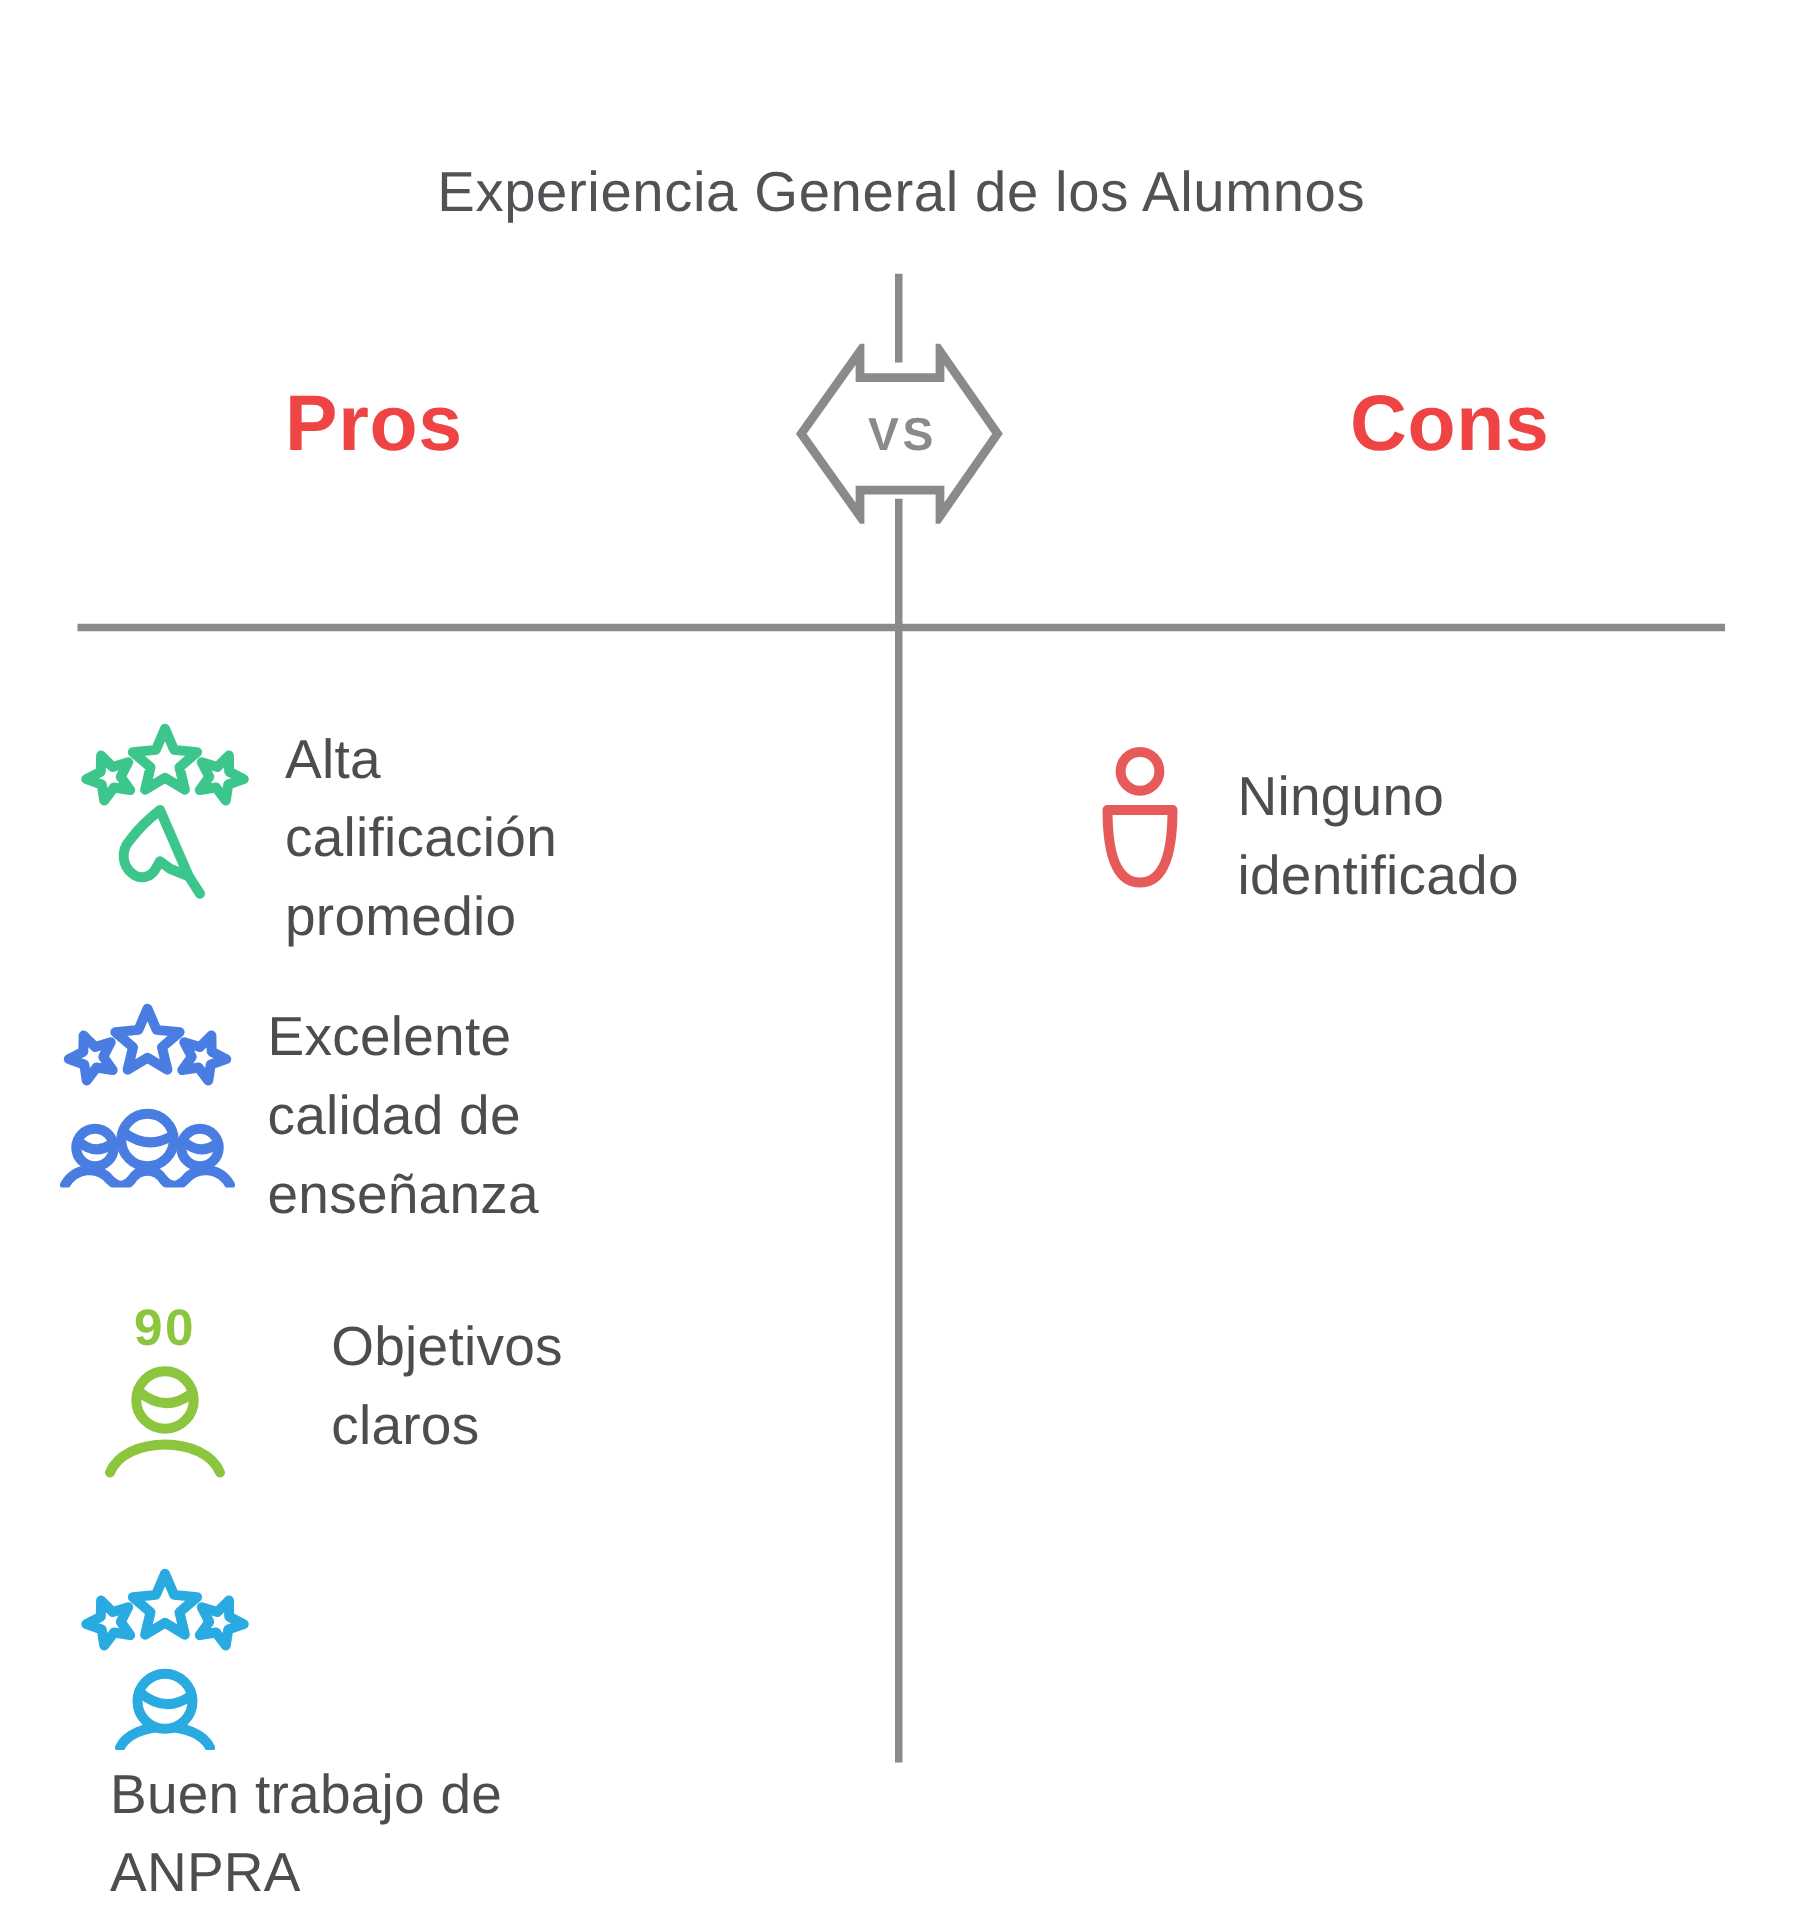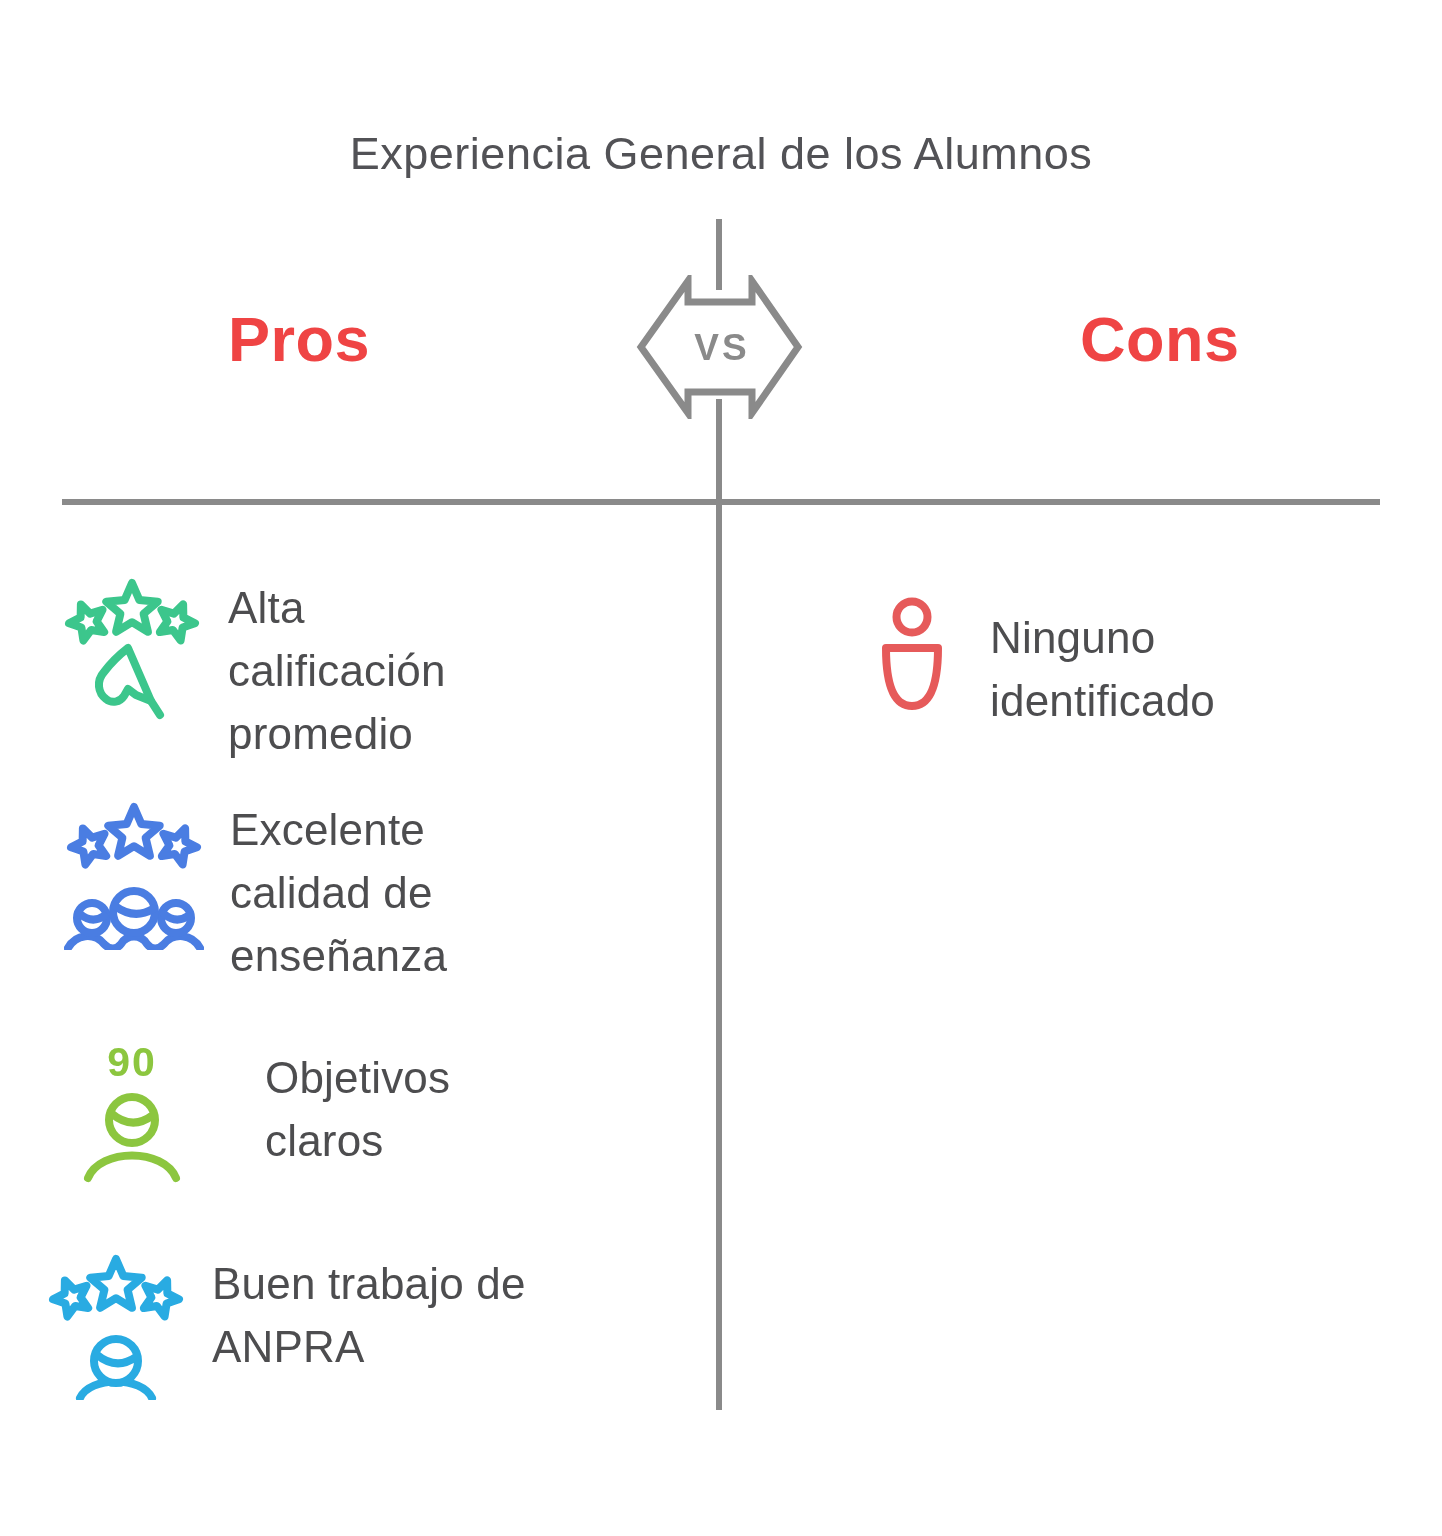--- a/index.html
+++ b/index.html
@@ -15,23 +15,23 @@
   .v-line{position:absolute;left:716px;top:399px;width:6px;height:1011px;background:#8a8a8a;}
   .h-line{position:absolute;left:62px;top:499px;width:1318px;height:6px;background:#8a8a8a;}
   .vs-badge{position:absolute;left:633px;top:275px;text-decoration:underline;}
   .col-heading{
     position:absolute;top:303px;font-size:63px;font-weight:700;color:#ef4444;letter-spacing:0.5px;
   }
   .heading-pros{left:228px;}
   .heading-cons{left:1052px;margin-left:28px;}
   .row{position:absolute;display:flex;align-items:flex-start;}
   .row-pros-1{left:62px;top:572px;}
-  .row-pros-2{left:64px;top:798px;}
+  .row-pros-2{left:48px;top:798px;}
   .row-pros-3{left:62px;top:1032px;gap:37px;}
-  .row-pros-4{left:46px;top:1248px;}
+  .row-pros-4{left:62px;top:1248px;flex-direction:column;}
   .row-cons-1{left:876px;top:596px;}
   .icon-box{width:140px;height:152px;flex:0 0 auto;}
   .icon-box-sm{width:72px;height:130px;flex:0 0 auto;}
   .item-label{
     font-size:44px;line-height:63px;font-weight:400;color:#4d4d4f;letter-spacing:0.2px;
     margin-left:26px;
   }
   .w300{width:300px;}
   .w380{width:380px;}
   .w330{width:330px;margin-left:42px;}

